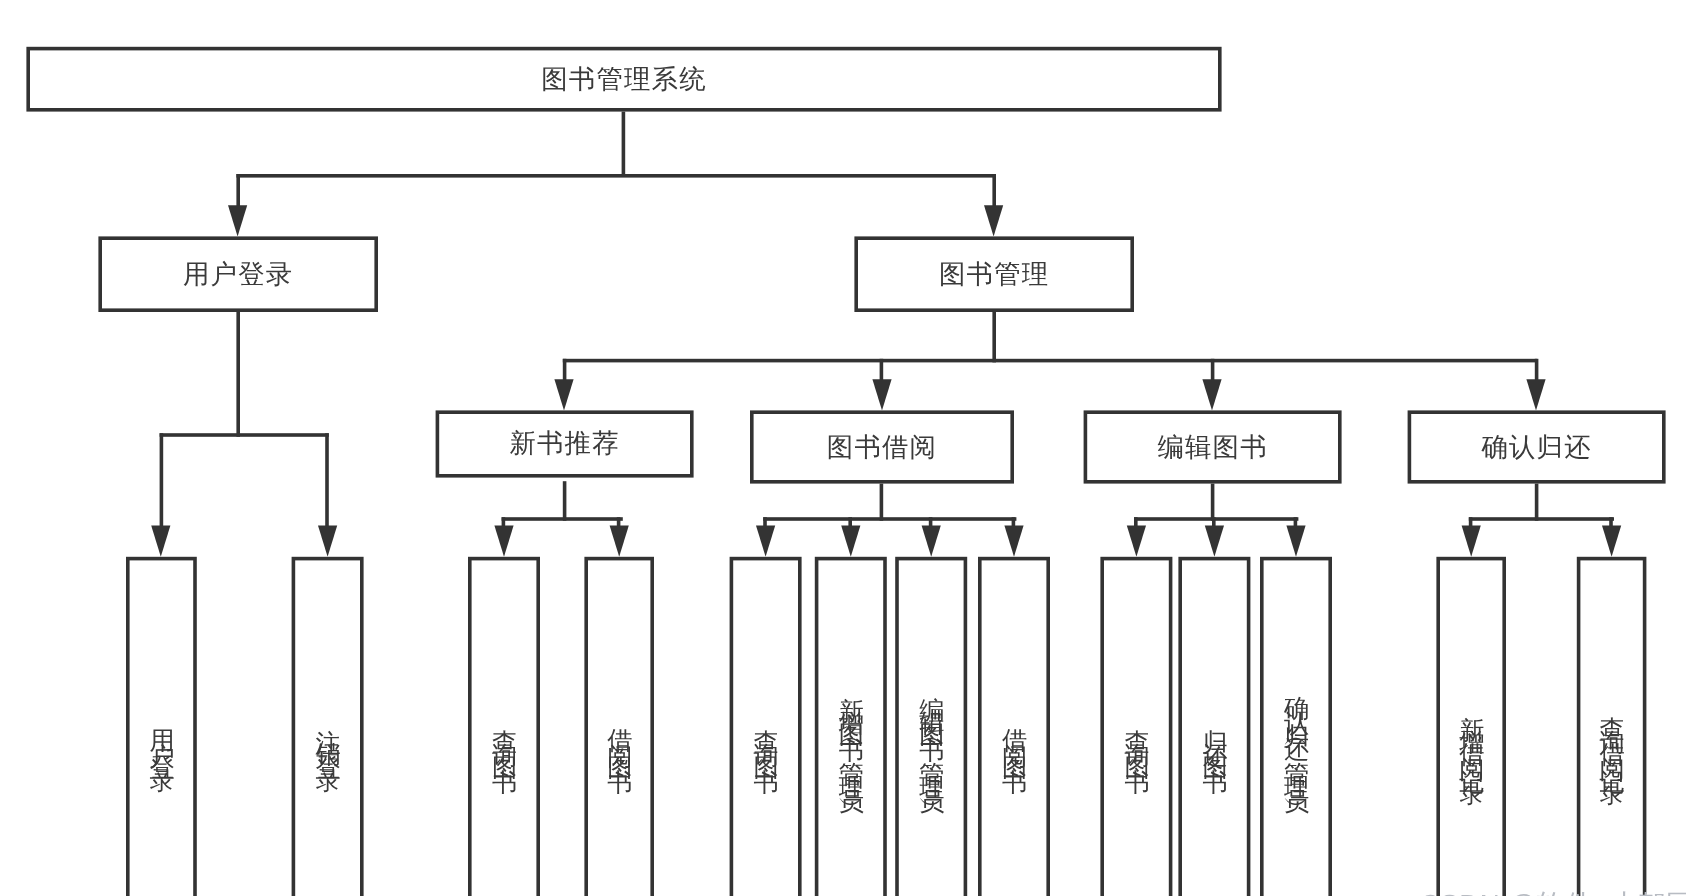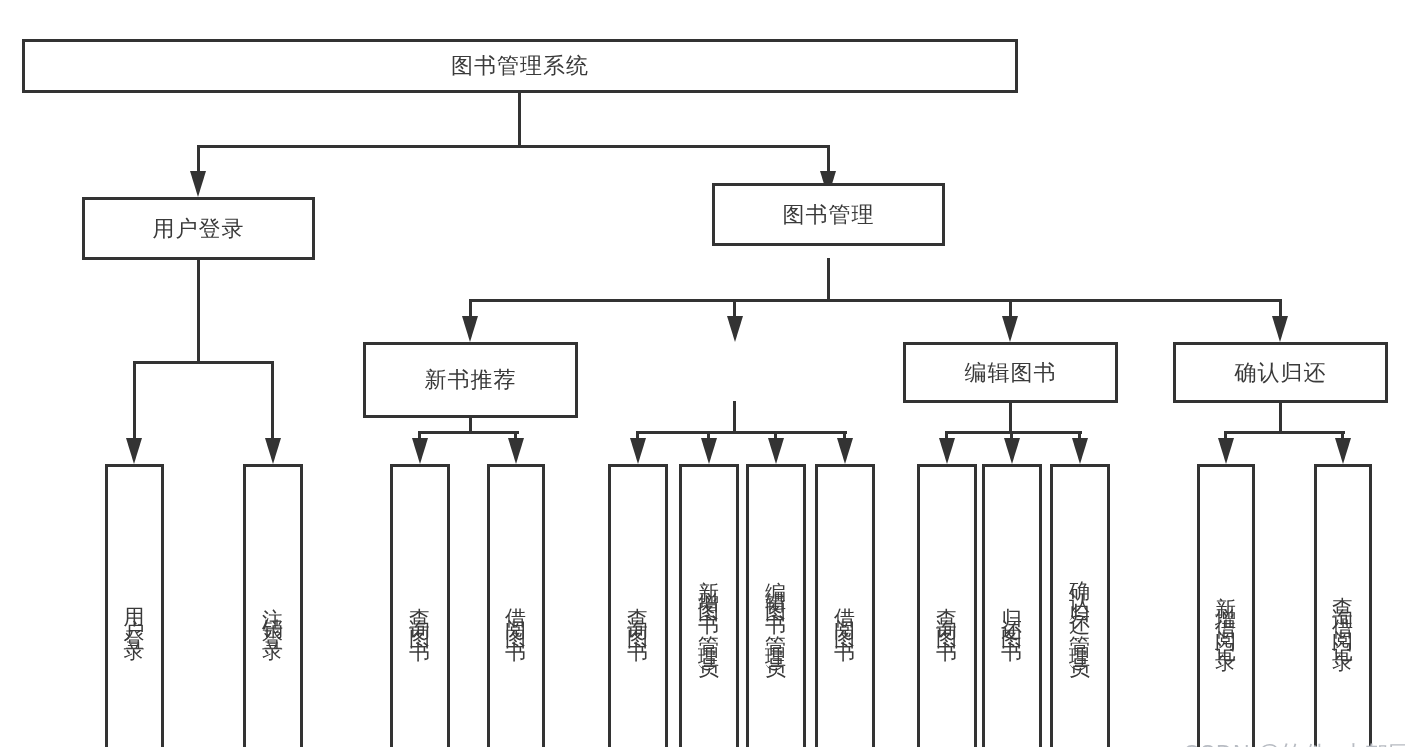--- a/index.html
+++ b/index.html
@@ -85,21 +85,21 @@
   <div class="vline" style="left:518px;top:64px;height:56px;"></div>
   <div class="hline" style="left:197px;top:118px;width:633px;"></div>
   <div class="vline" style="left:197px;top:118px;height:30px;"></div>
   <div class="arr" style="left:190px;top:144px;"></div>
   <div class="vline" style="left:827px;top:118px;height:30px;"></div>
   <div class="arr" style="left:820px;top:144px;"></div>
 
   <div class="node" style="left:82px;top:170px;width:233px;height:63px;">
     <span>用户登录</span>
   </div>
-  <div class="node" style="left:712px;top:156px;width:233px;height:63px;font-family:Liberation Mono, monospace;">
+  <div class="node" style="left:712px;top:170px;width:233px;height:63px;font-family:Liberation Mono, monospace;">
     <span>图书管理</span>
   </div>
 
   <div class="vline" style="left:197px;top:231px;height:106px;"></div>
   <div class="hline" style="left:133px;top:334px;width:141px;"></div>
   <div class="vline" style="left:133px;top:334px;height:80px;"></div>
   <div class="arr" style="left:126px;top:411px;"></div>
   <div class="vline" style="left:271px;top:334px;height:80px;"></div>
   <div class="arr" style="left:265px;top:411px;"></div>
 
@@ -107,22 +107,25 @@
   <div class="hline" style="left:469px;top:272px;width:812px;"></div>
   <div class="vline" style="left:469px;top:272px;height:20px;"></div>
   <div class="arr" style="left:462px;top:289px;"></div>
   <div class="vline" style="left:733px;top:272px;height:20px;"></div>
   <div class="arr" style="left:727px;top:289px;"></div>
   <div class="vline" style="left:1009px;top:272px;height:20px;"></div>
   <div class="arr" style="left:1002px;top:289px;"></div>
   <div class="vline" style="left:1279px;top:272px;height:20px;"></div>
   <div class="arr" style="left:1272px;top:289px;"></div>
 
-  <div class="node" style="left:363px;top:315px;width:215px;height:76px;">
+  <div class="node" style="left:363px;top:315px;width:215px;height:56px;">
     <span>新书推荐</span>
+  </div>
+  <div class="node" style="left:625px;top:315px;width:220px;height:61px;">
+    <span>图书借阅</span>
   </div>
   <div class="node" style="left:903px;top:315px;width:215px;height:61px;">
     <span>编辑图书</span>
   </div>
   <div class="node" style="left:1173px;top:315px;width:215px;height:61px;">
     <span>确认归还</span>
   </div>
 
   <div class="vline" style="left:469px;top:374px;height:33px;"></div>
   <div class="hline" style="left:418px;top:404px;width:101px;"></div>

